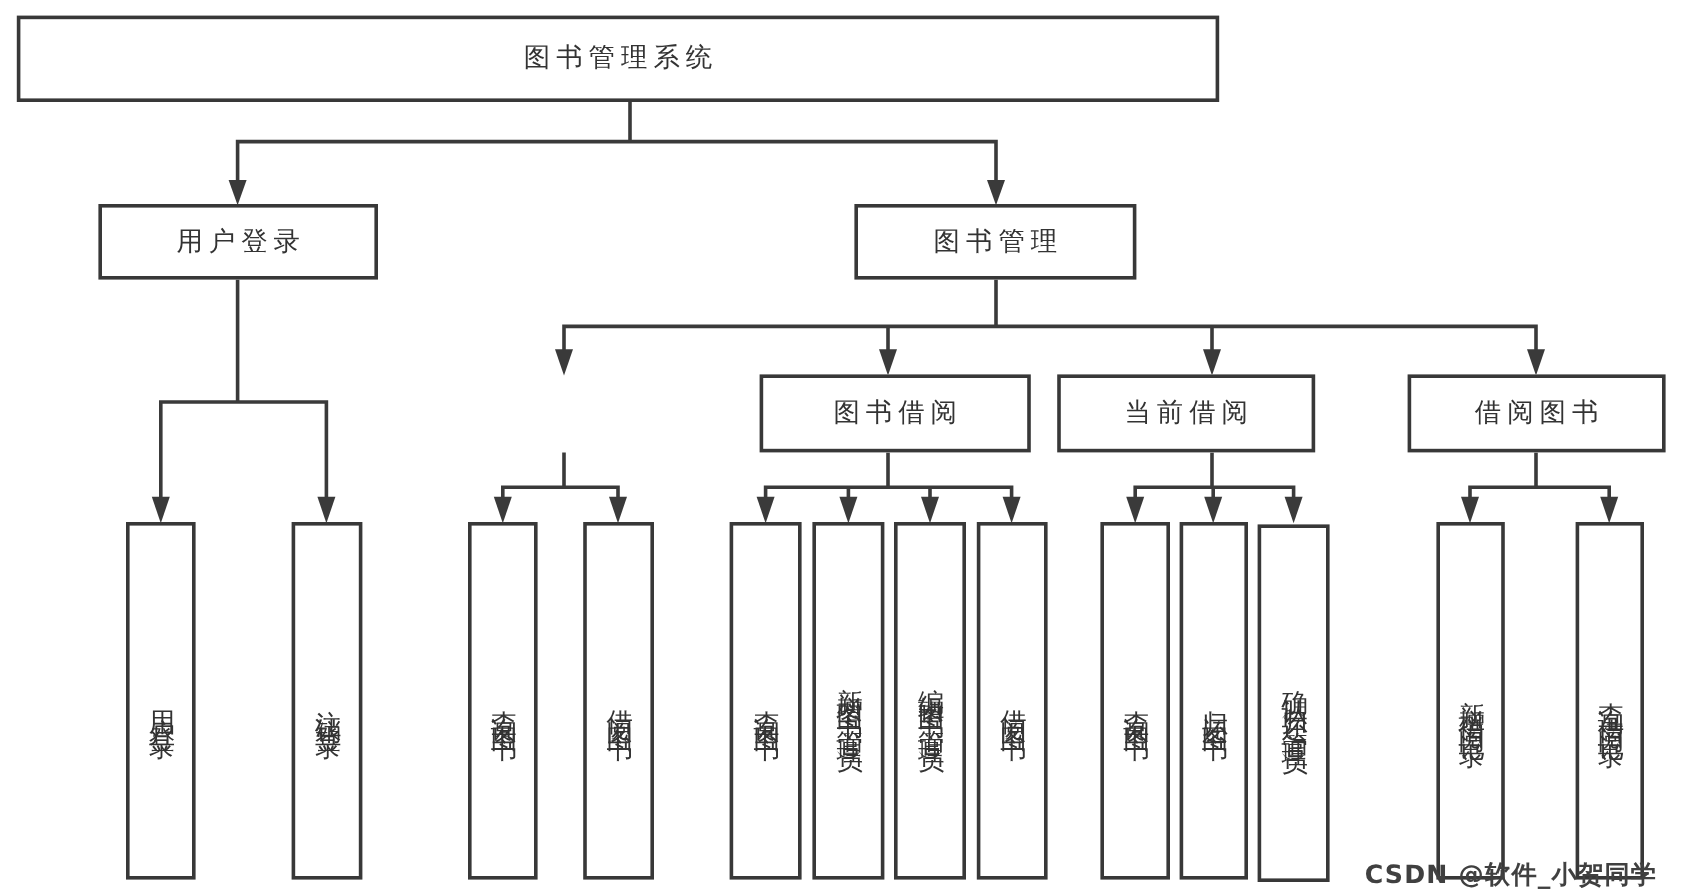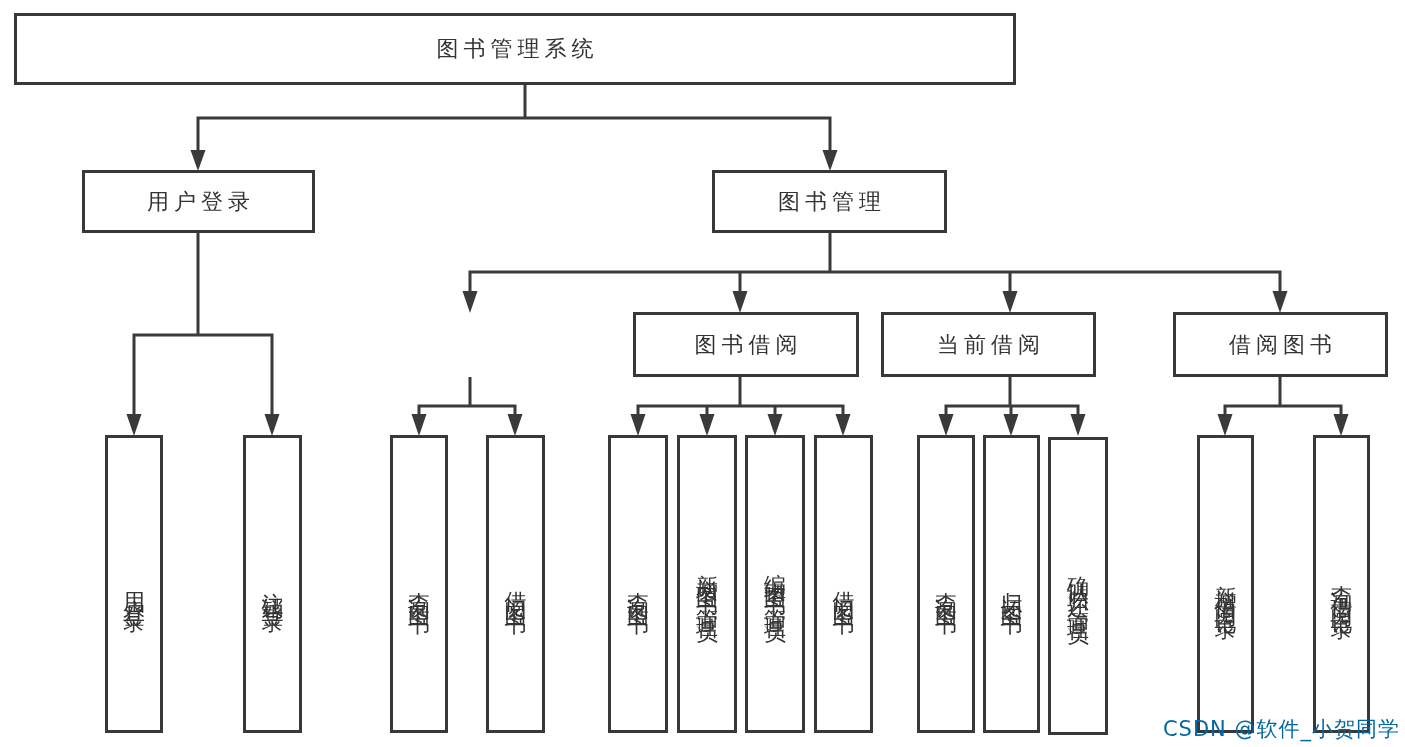--- a/index.html
+++ b/index.html
@@ -37,26 +37,27 @@
     font-size:22px;
     writing-mode:vertical-rl;
     text-orientation:mixed;
     letter-spacing:7px;
     line-height:1;
     white-space:nowrap;
     padding-top:7px; 
   }
   .watermark{
     position:absolute;
-    right:5px;bottom:4px;
+    right:24px;bottom:4px;
     z-index:3;
-    color:#0369a1;
+    color:#404040;
     font-size:21px;
     letter-spacing:1px;
     white-space:nowrap;
+    font-weight:bold;
   }
 </style>
 </head>
 <body>
 
 <div class="stage">
 
   <svg class="connectors" viewBox="0 0 1405 747" aria-hidden="true">
 
     <g>

